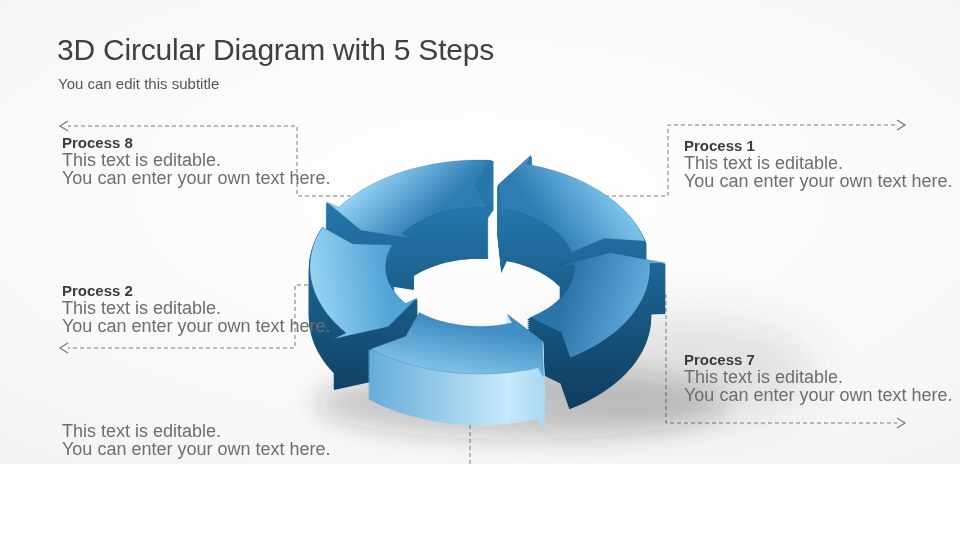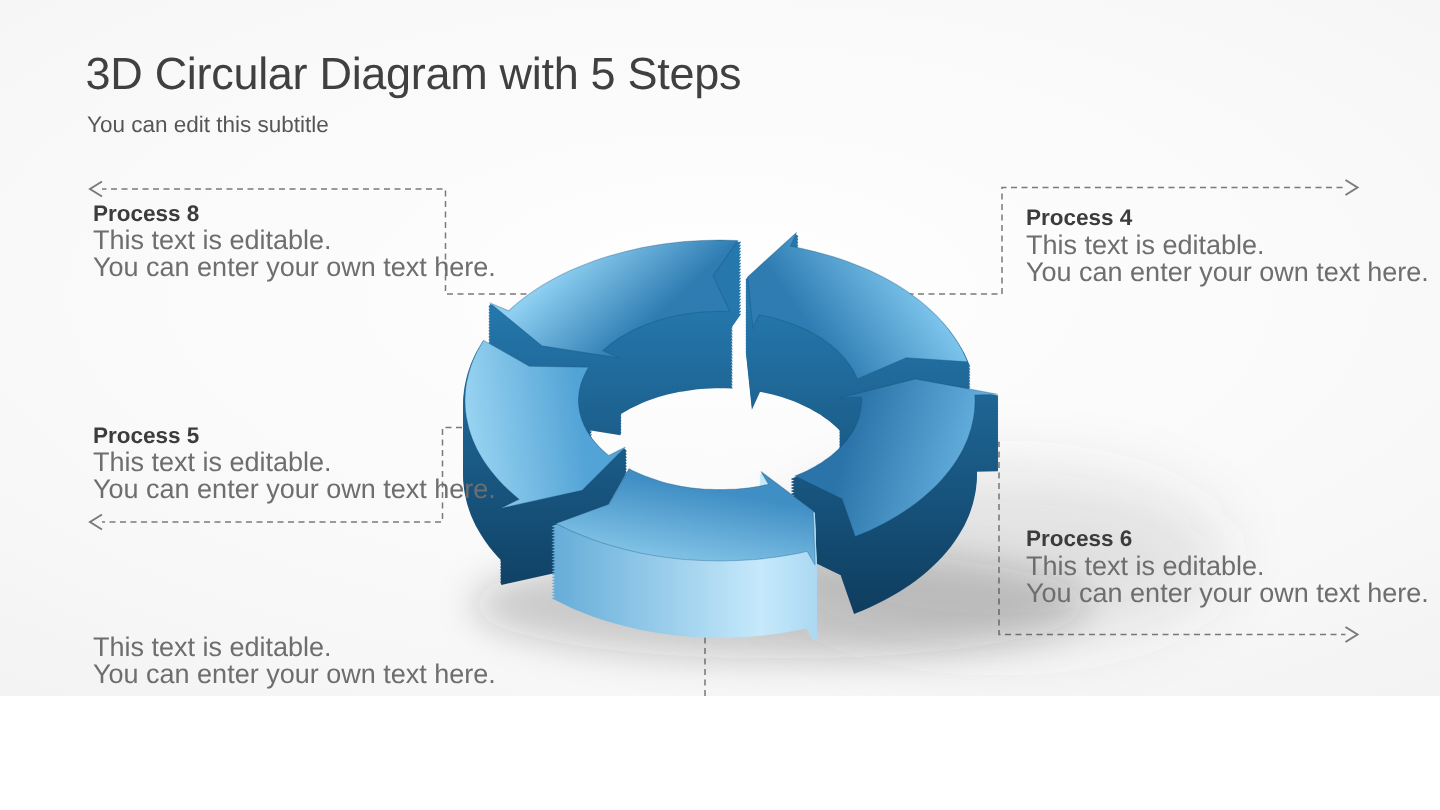--- a/index.html
+++ b/index.html
@@ -229,35 +229,35 @@
       </g>
   </svg>
 
   <div class="pblock" style="left:62px;top:133px">
     <div class="pheading">Process 8</div>
     <div class="pbody">This text is editable.</div>
     <div class="pbody">You can enter your own text here.</div>
   </div>
 
   <div class="pblock" style="left:62px;top:281px">
-    <div class="pheading">Process 5</div>
+    <div class="pheading">Process 2</div>
     <div class="pbody">This text is editable.</div>
     <div class="pbody">You can enter your own text here.</div>
   </div>
 
   <div class="pblock" style="left:62px;top:423px">
     <div class="pbody">This text is editable.</div>
     <div class="pbody">You can enter your own text here.</div>
   </div>
 
   <div class="pblock" style="left:684px;top:350px">
-    <div class="pheading">Process 6</div>
+    <div class="pheading">Process 7</div>
     <div class="pbody">This text is editable.</div>
     <div class="pbody">You can enter your own text here.</div>
   </div>
 
   <div class="pblock" style="left:684px;top:136px">
-    <div class="pheading">Process 4</div>
+    <div class="pheading">Process 1</div>
     <div class="pbody">This text is editable.</div>
     <div class="pbody">You can enter your own text here.</div>
   </div>
 
 </div>
 
 </body></html>

